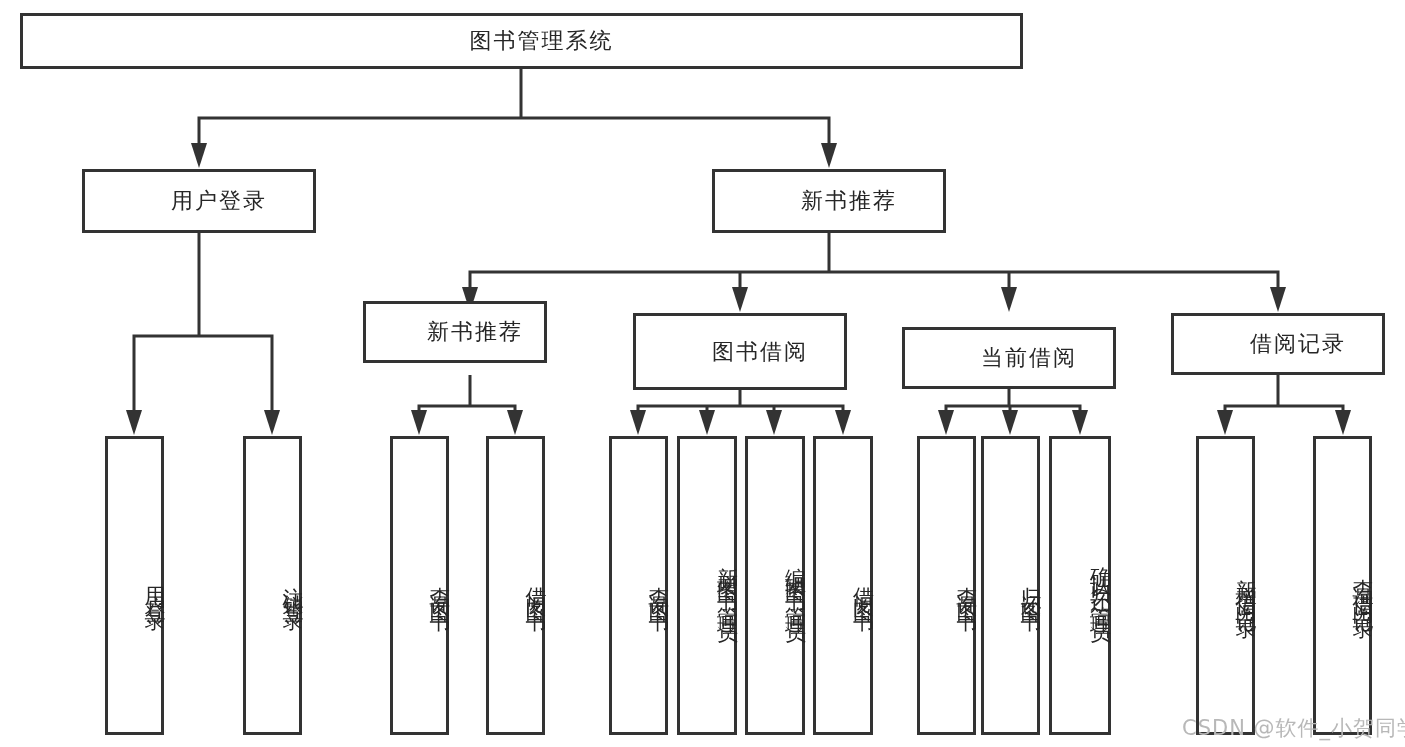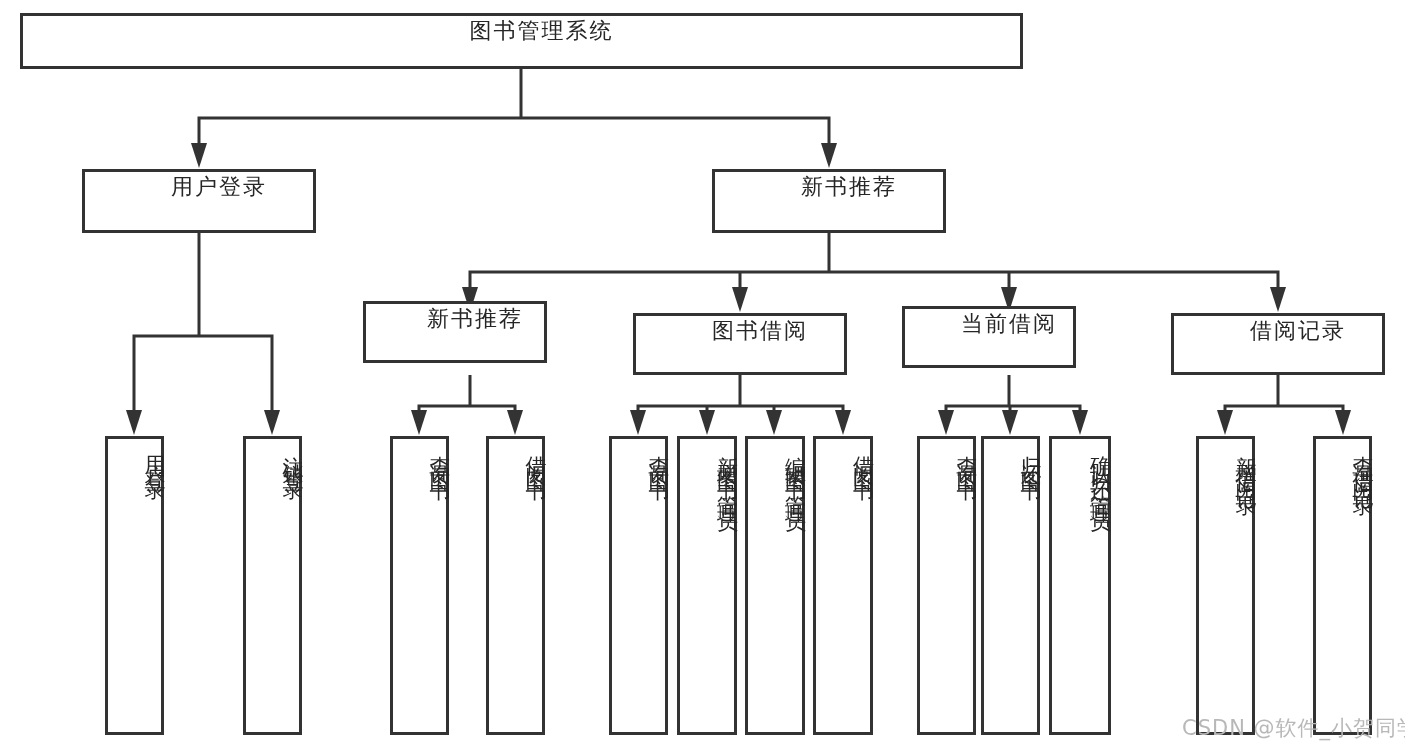--- a/index.html
+++ b/index.html
@@ -33,21 +33,21 @@
     fill: none;
     stroke-linecap: butt;
     stroke-linejoin: miter;
   }
   .arrowhead { fill: var(--line); }
   .node {
     position: absolute;
     background: var(--box_fill);
     border: 3px solid var(--box_border);
     display: flex;
-    align-items: flex-start;
+    align-items: center;
     justify-content: center;
     color: var(--text);
     padding-left: 40px;
   }
   .node.h span {
     font-size: 22px;
     letter-spacing: 2px;
     white-space: nowrap;
     color: var(--text);
   }
@@ -111,24 +111,24 @@
   <div class="node h" style="left:82px;top:169px;width:234px;height:64px">
     <span>用户登录</span>
   </div>
   <div class="node h" style="left:712px;top:169px;width:234px;height:64px">
     <span>新书推荐</span>
   </div>
 
   <div class="node h" style="left:363px;top:301px;width:184px;height:62px">
     <span>新书推荐</span>
   </div>
-  <div class="node h" style="left:633px;top:313px;width:214px;height:62px">
+  <div class="node h" style="left:633px;top:313px;width:214px;height:77px">
     <span>图书借阅</span>
   </div>
-  <div class="node h" style="left:902px;top:306px;width:174px;height:62px">
+  <div class="node h" style="left:902px;top:327px;width:214px;height:62px">
     <span>当前借阅</span>
   </div>
   <div class="node h" style="left:1171px;top:313px;width:214px;height:62px">
     <span>借阅记录</span>
   </div>
 
   <div class="node v" style="left:105px;top:436px;width:59px;height:299px">
     <span>用户登录</span>
   </div>
   <div class="node v" style="left:243px;top:436px;width:59px;height:299px">

